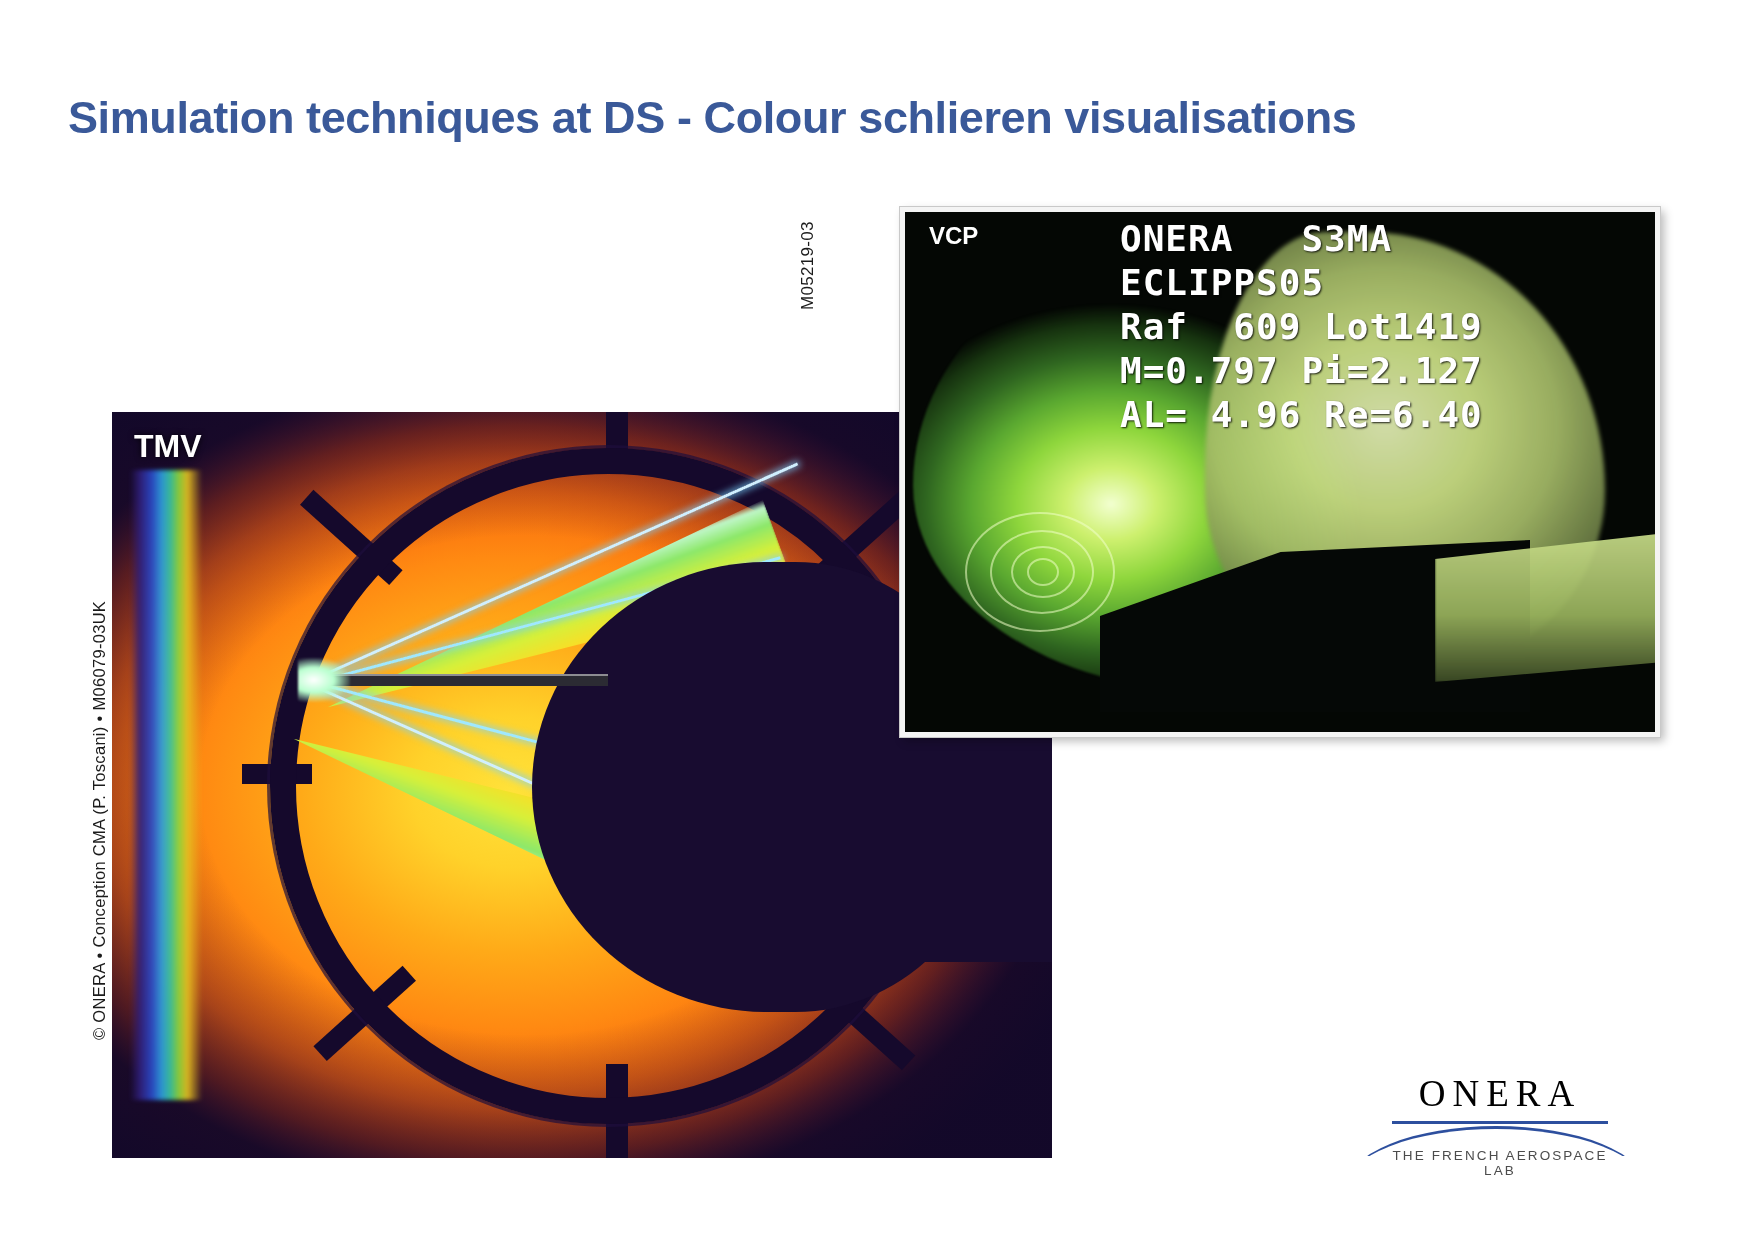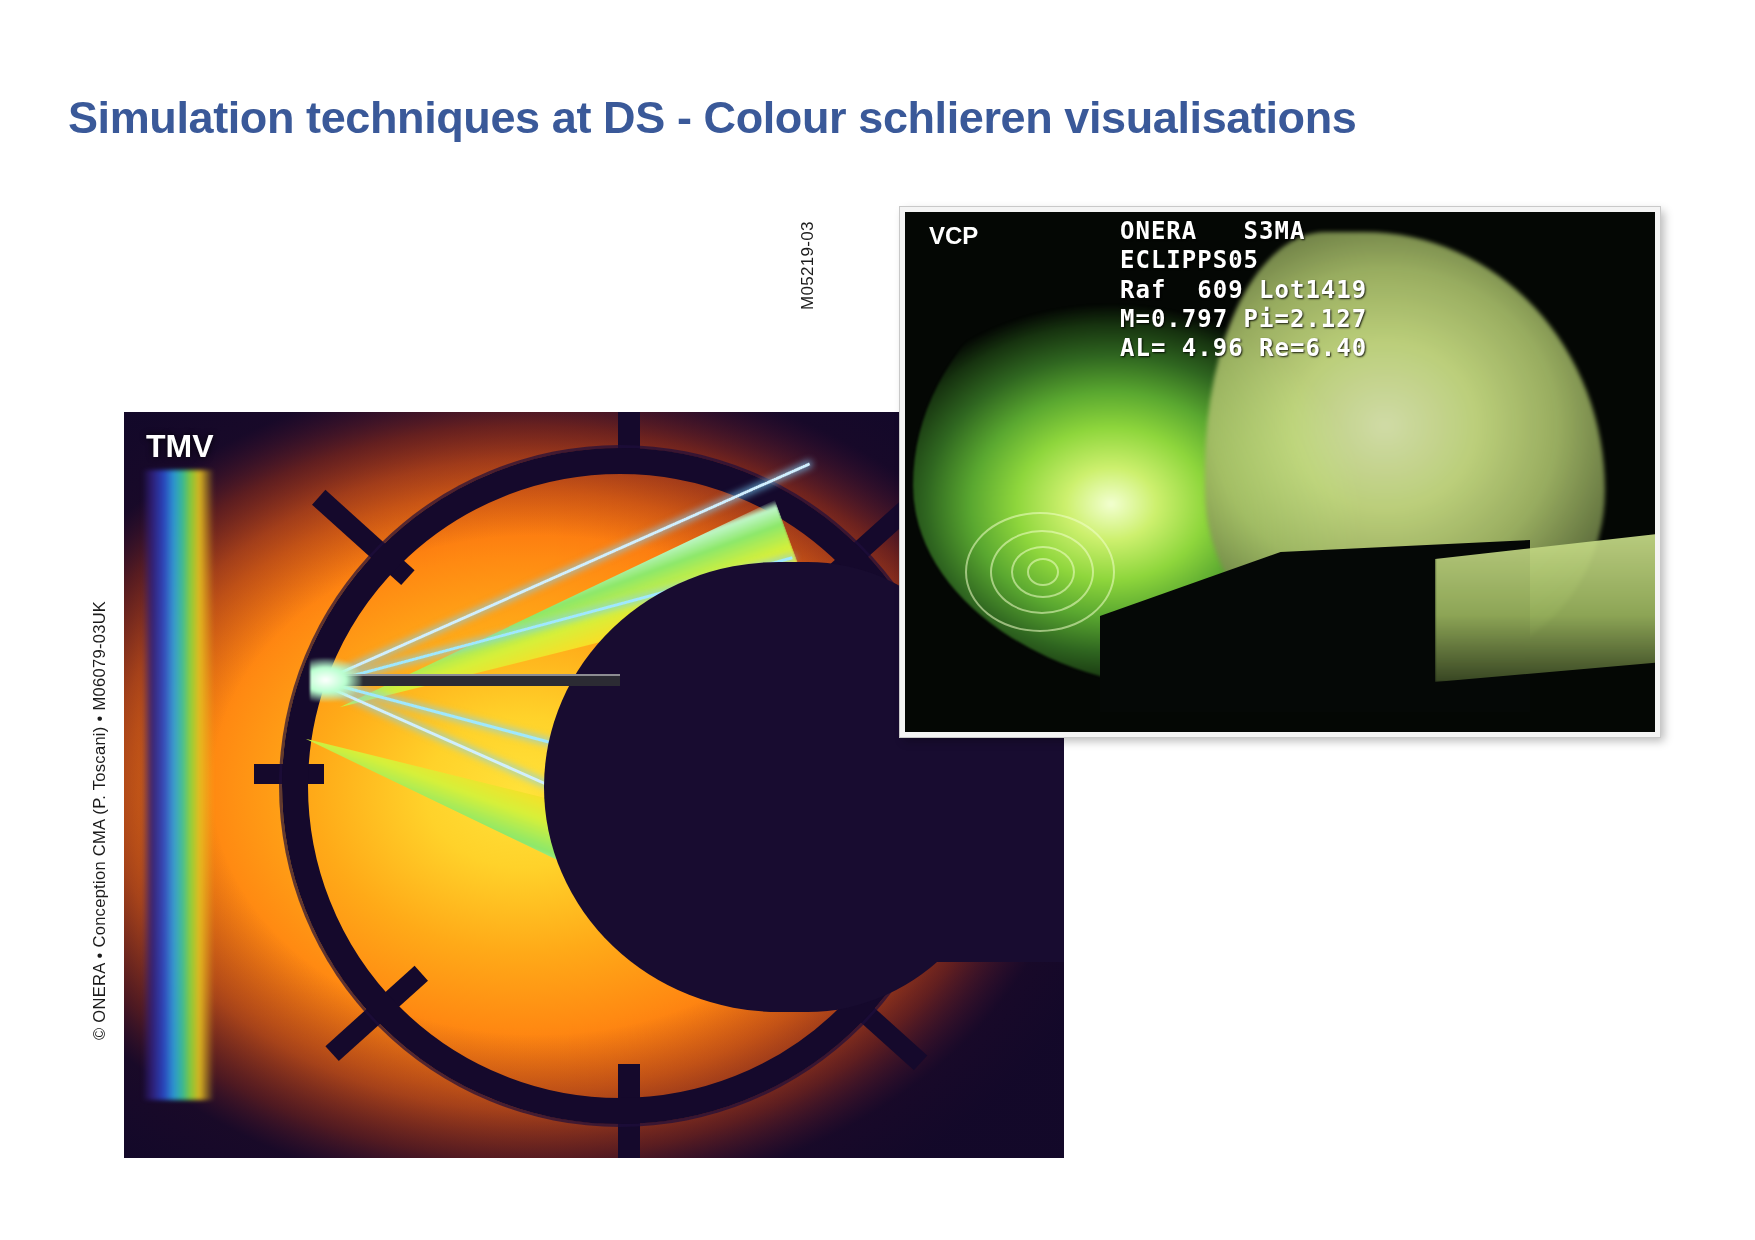--- a/index.html
+++ b/index.html
@@ -41,21 +41,21 @@
   #copyright-caption {
     left: 90px; top: 1040px;
     font-size: 16.5px;
   }
   #ref-vcp { left: 798px; top: 310px; font-size: 17px; }
   #ref-tmv { left: 955px; top: 1020px; font-size: 17px; }
 
   
   #tmv-panel {
     position: absolute;
-    left: 124px; top: 412px;
+    left: 112px; top: 412px;
     width: 940px; height: 746px;
     background: #120a28;
     overflow: hidden;
     text-align: center;
   }
   #tmv-label {
     position: absolute;
     left: 22px; top: 16px;
     z-index: 40;
     color: #ffffff;
@@ -236,21 +236,21 @@
     clip-path: polygon(0 18%, 100% 0, 100% 86%, 0 100%);
     filter: blur(1px);
     opacity: .92;
   }
   
   #vcp-overlay {
     position: absolute;
     left: 215px; top: 5px;
     z-index: 30;
     font-family: "DejaVu Sans Mono", "Liberation Mono", monospace;
-    font-size: 24px;
+    font-size: 36px;
     font-weight: bold;
     color: #ffffff;
     line-height: 1.22;
     white-space: pre;
     letter-spacing: 1px;
     text-shadow: 1px 1px 2px rgba(0,0,0,.85);
   }
 
   
   #onera-logo {
@@ -358,14 +358,20 @@
 
     <div id="vcp-label">VCP</div>
 
     <div id="vcp-overlay">ONERA   S3MA
 ECLIPPS05
 Raf  609 Lot1419
 M=0.797 Pi=2.127
 AL= 4.96 Re=6.40</div>
   </div>
 
+  <div id="onera-logo">
+    <div id="onera-word">ONERA</div>
+    <div id="onera-bar"></div>
+    <div id="onera-arc"></div>
+    <div id="onera-tag">THE FRENCH AEROSPACE LAB</div>
+  </div>
 
 </div>
 
 </body></html>

